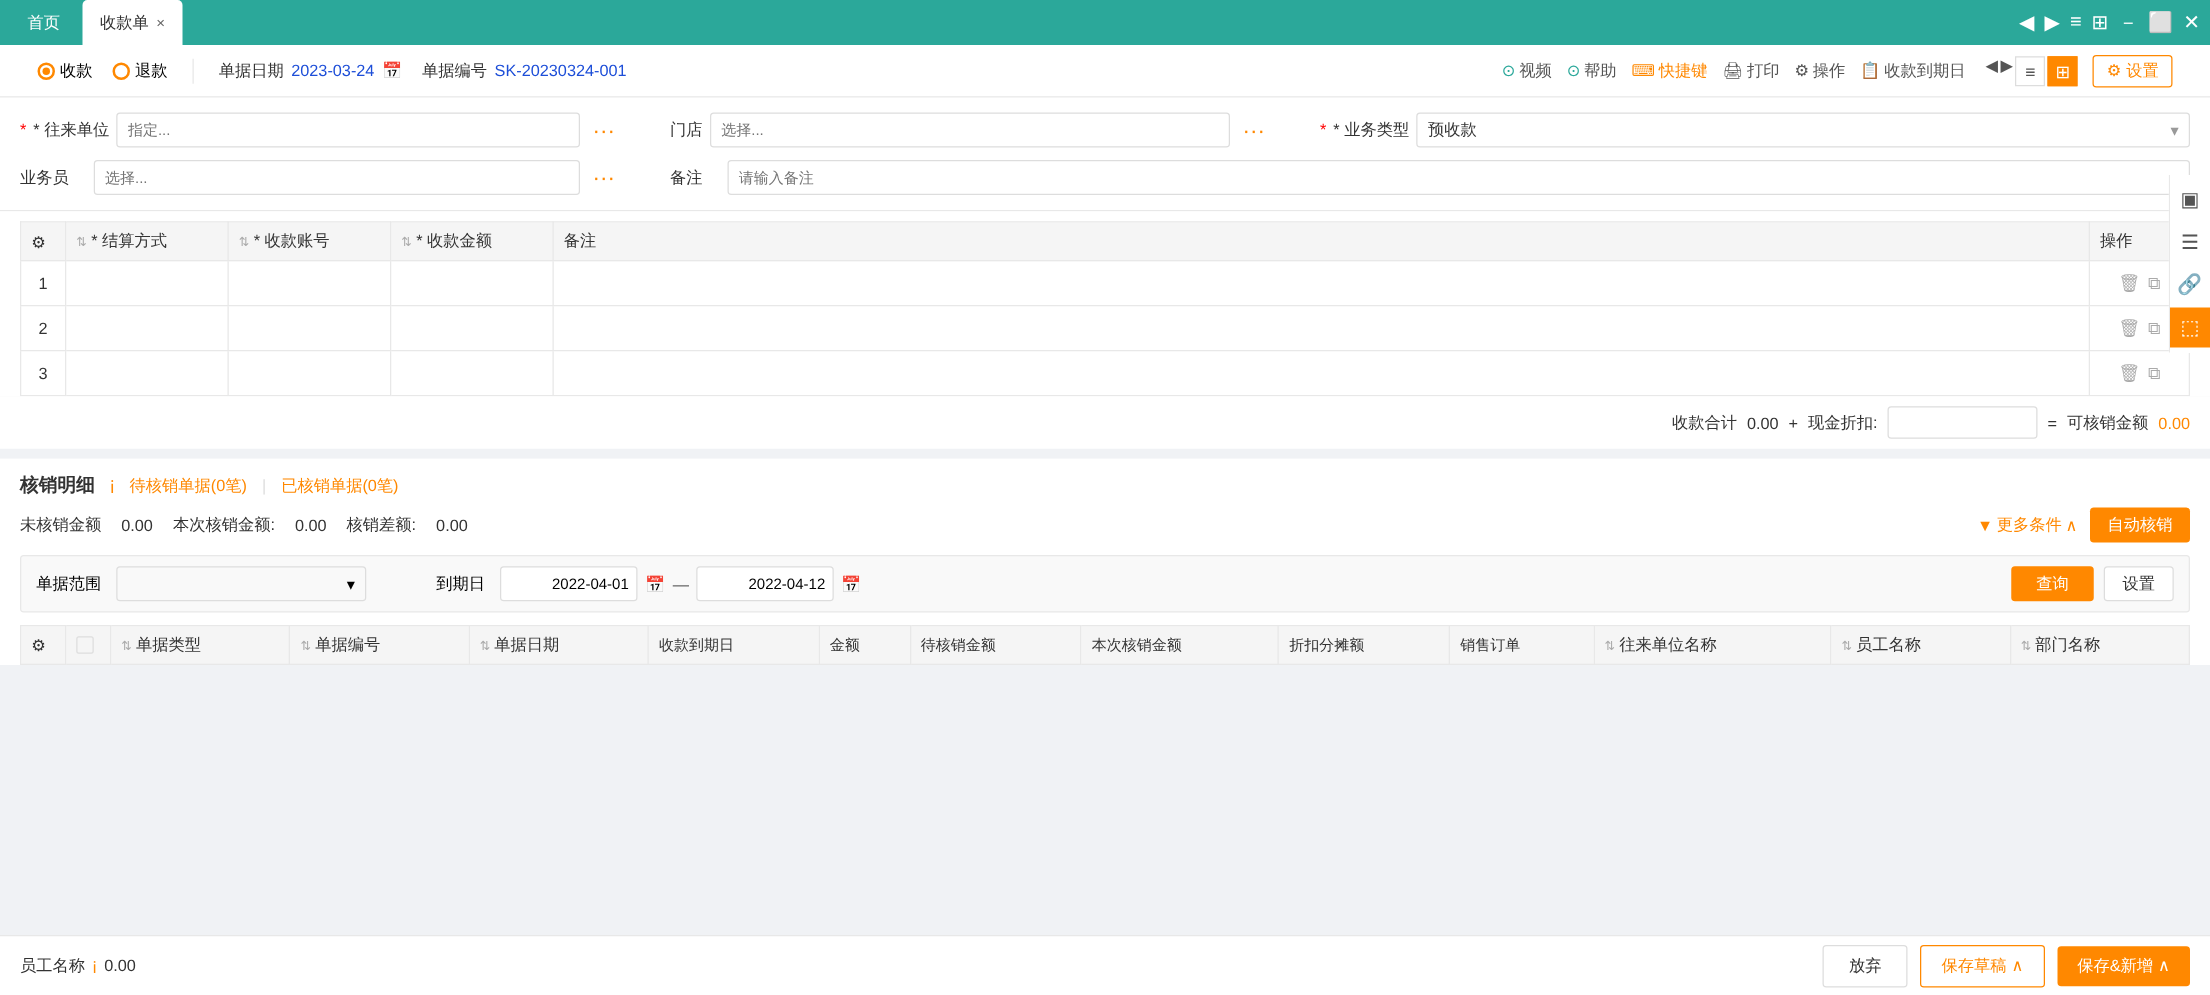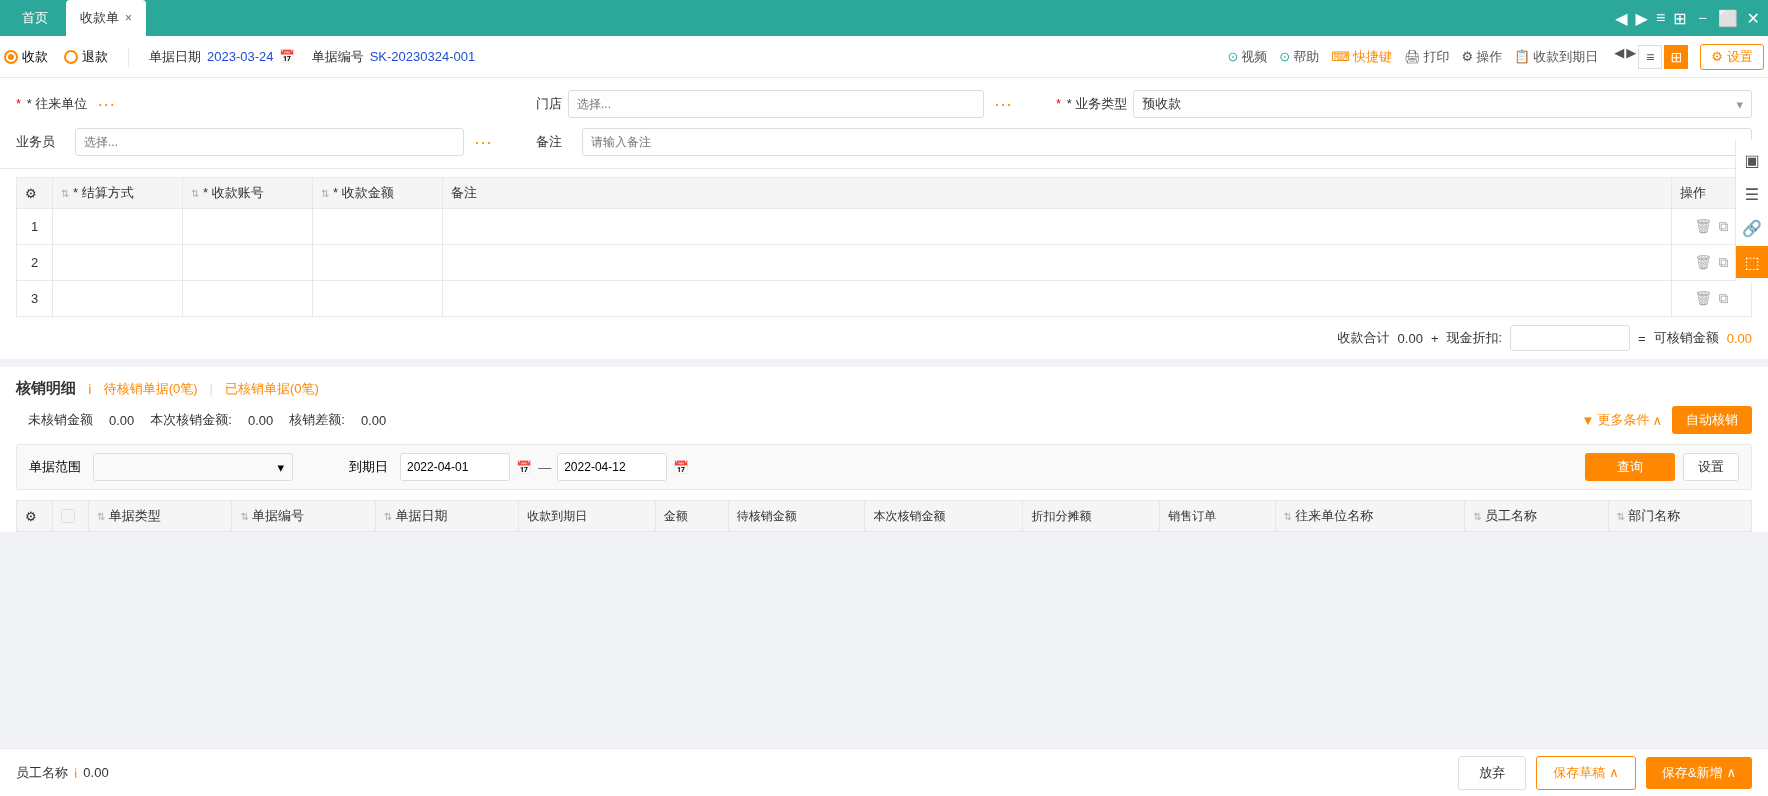--- a/index.html
+++ b/index.html
@@ -54,21 +54,21 @@
       font-size: 16px;
       cursor: pointer;
     }
 
     
     .toolbar {
       display: flex;
       align-items: center;
       background: #fff;
       height: 42px;
-      padding: 0 4px;
+      padding: 0 30px;
       border-bottom: 1px solid #e8e8e8;
       gap: 16px;
     }
     .toolbar-radio-group {
       display: flex;
       align-items: center;
       gap: 16px;
     }
     .toolbar-radio {
       display: flex;
@@ -264,21 +264,20 @@
       color: #ff8800;
       cursor: pointer;
       font-size: 13px;
     }
     .verify-stats {
       display: flex;
       align-items: center;
       gap: 16px;
       margin-bottom: 10px;
       font-size: 13px;
-      margin-left: 12px;
     }
     .verify-stat { color: #333; }
     .verify-stat-value { color: #333; }
     .btn-more-filter {
       color: #ff8800;
       cursor: pointer;
       font-size: 13px;
       display: flex; align-items: center; gap: 3px;
     }
     .btn-auto-verify {
@@ -315,29 +314,30 @@
       display: flex; align-items: center; justify-content: space-between;
       cursor: pointer;
     }
     .filter-date-input {
       width: 110px;
       height: 28px;
       border: 1px solid #ddd;
       border-radius: 3px;
       padding: 0 6px;
       font-size: 12px;
+      text-align: right;
     }
     .date-icon { color: #aaa; cursor: pointer; }
     .date-sep { color: #555; }
     .btn-query {
       background: #ff8800;
       color: #fff;
       border: none;
       border-radius: 3px;
-      padding: 5px 32px;
+      padding: 5px 20px;
       cursor: pointer;
       font-size: 13px;
     }
     .btn-setting2 {
       background: #fff;
       border: 1px solid #ddd;
       color: #333;
       border-radius: 3px;
       padding: 4px 14px;
       cursor: pointer;
@@ -526,20 +526,21 @@
 <div class="scroll-area">
 
   <div class="form-section">
     <div class="form-row">
 
       <div class="form-field" style="max-width:480px;">
         <span class="form-field-label">
           <span class="required">*</span>
           <span style="margin-left:2px;">* 往来单位</span>
         </span>
+        <input class="form-input" style="width: 260px;" placeholder="指定...">
         <span class="more-btn">···</span>
       </div>
 
       <div class="form-field" style="max-width:480px;margin-left:40px;">
         <span class="form-field-label">门店</span>
         <input class="form-input" style="width: 260px;" placeholder="选择...">
         <span class="more-btn">···</span>
       </div>
 
       <div class="form-field" style="margin-left:40px;min-width:300px;">

